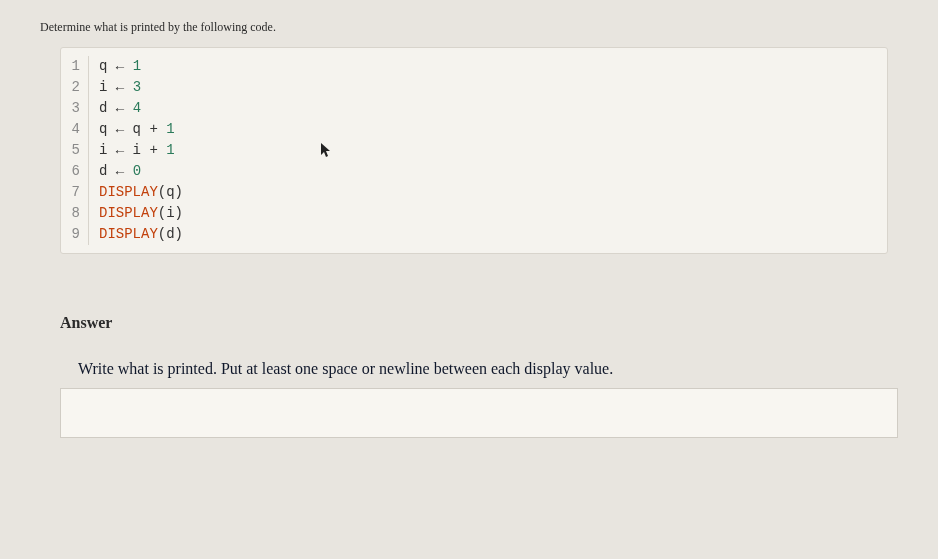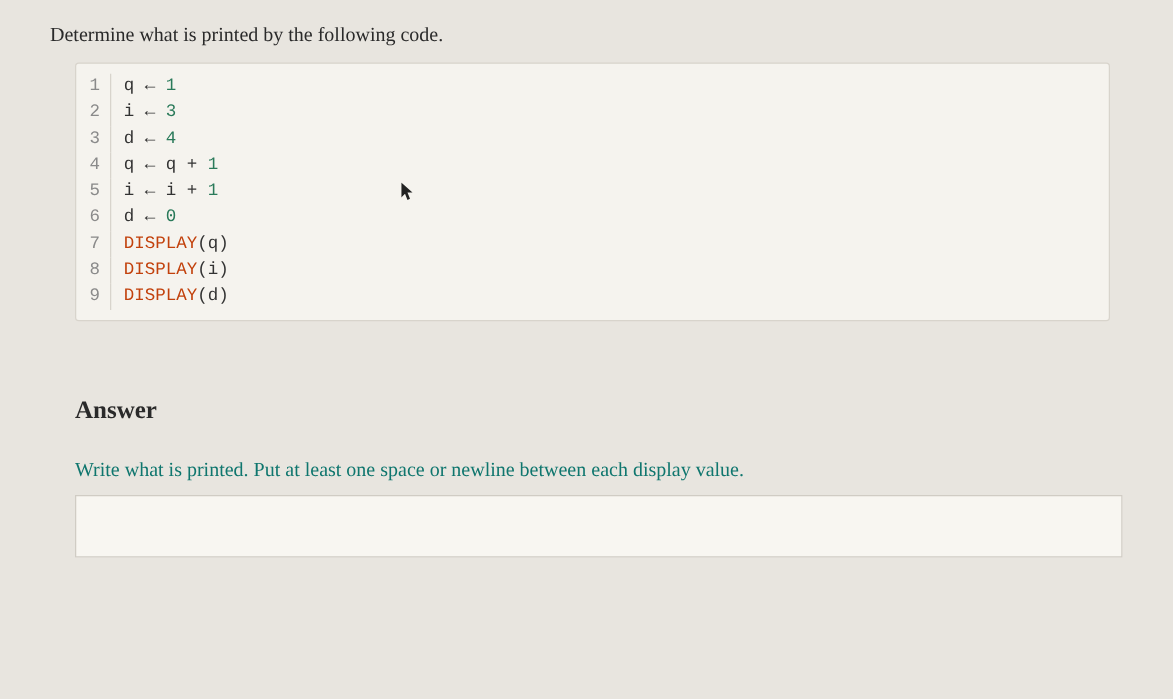--- a/index.html
+++ b/index.html
@@ -7,21 +7,21 @@
       padding: 0;
       box-sizing: border-box;
     }
     body {
       font-family: Georgia, 'Times New Roman', serif;
       background: #e8e5df;
       padding: 20px 40px;
       color: #2a2a2a;
     }
     .question-text {
-      font-size: 16px;
+      font-size: 12px;
       color: #2a2a2a;
       margin-bottom: 12px;
     }
     .code-block {
       background: #f5f3ee;
       border: 1px solid #d8d4cc;
       border-radius: 3px;
       padding: 8px 0;
       font-family: 'Courier New', monospace;
       font-size: 14px;
@@ -55,28 +55,29 @@
     }
     .number {
       color: #2a7a5a;
     }
     .answer-section {
       margin-top: 60px;
       margin-left: 20px;
     }
     .answer-heading {
       font-weight: bold;
-      font-size: 20px;
+      font-size: 16px;
       color: #2a2a2a;
       margin-bottom: 28px;
     }
     .answer-instruction {
       font-size: 16px;
-      color: #0f766e;
+      color: #0f172a;
       margin-bottom: 10px;
+      margin-left: 18px;
     }
     .answer-input {
       width: 100%;
       height: 50px;
       border: 1px solid #d0ccc4;
       background: #f8f6f1;
       padding: 8px;
       font-family: inherit;
       font-size: 14px;
       resize: none;

